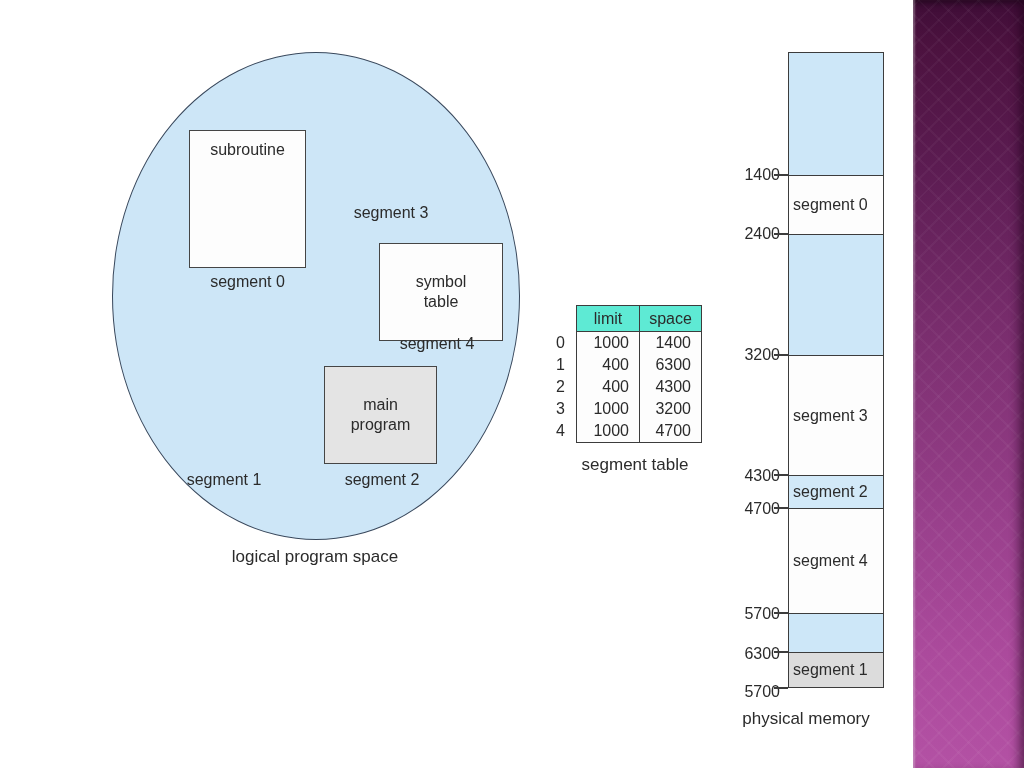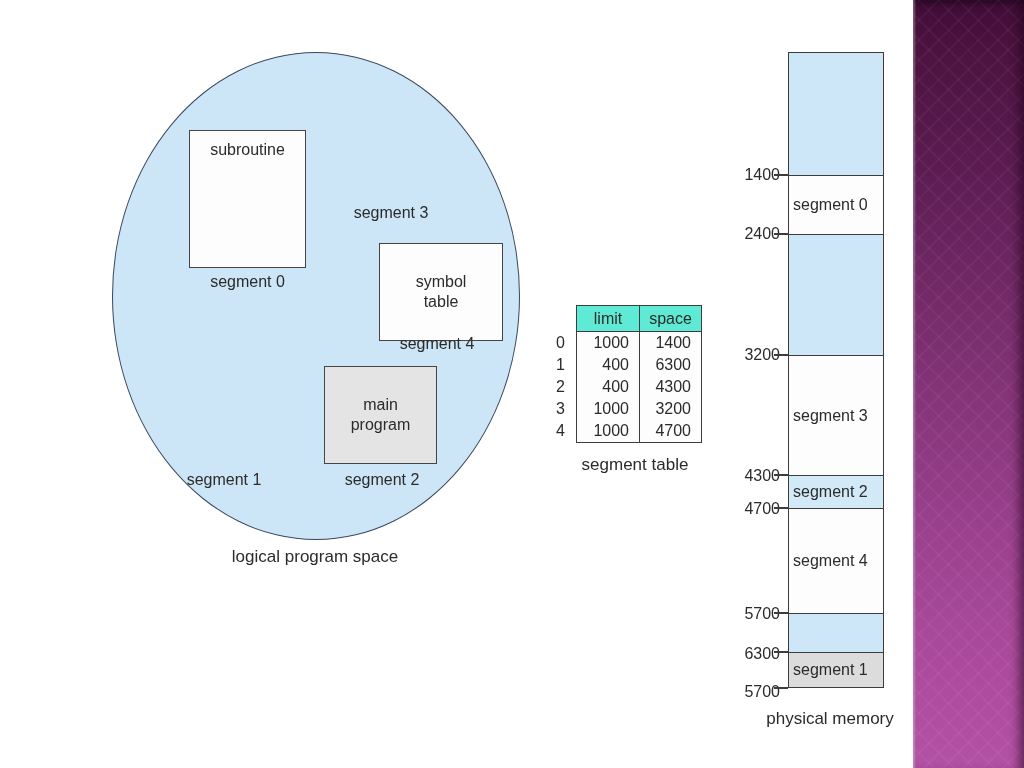--- a/index.html
+++ b/index.html
@@ -152,15 +152,15 @@
   <div class="tick" style="top:474px;"></div>
   <div class="addr" style="top:500px;">4700</div>
   <div class="tick" style="top:507px;"></div>
   <div class="addr" style="top:605px;">5700</div>
   <div class="tick" style="top:612px;"></div>
   <div class="addr" style="top:645px;">6300</div>
   <div class="tick" style="top:651px;"></div>
   <div class="addr" style="top:683px;">5700</div>
   <div class="tick" style="top:687px;"></div>
 
-  <div class="big-caption" style="left:740px;width:180px;top:709px;">physical memory</div>
+  <div class="big-caption" style="left:716px;width:180px;top:709px;">physical memory</div>
 
 </div>
 
 </body></html>

